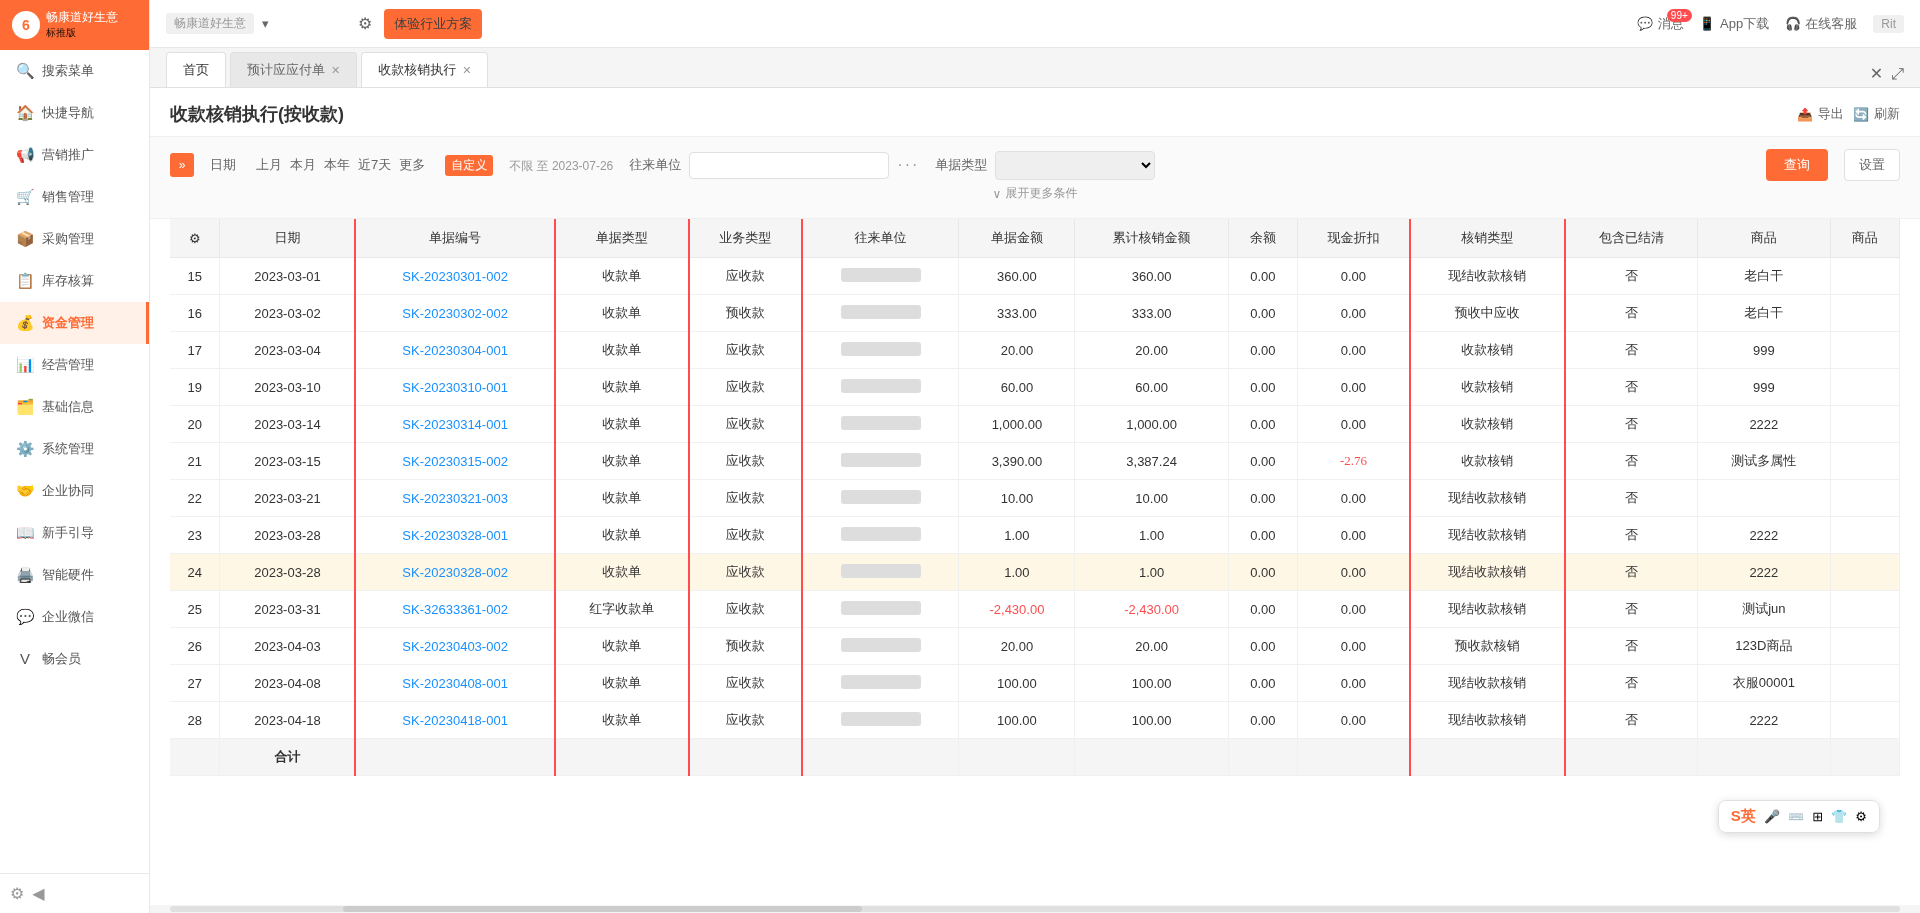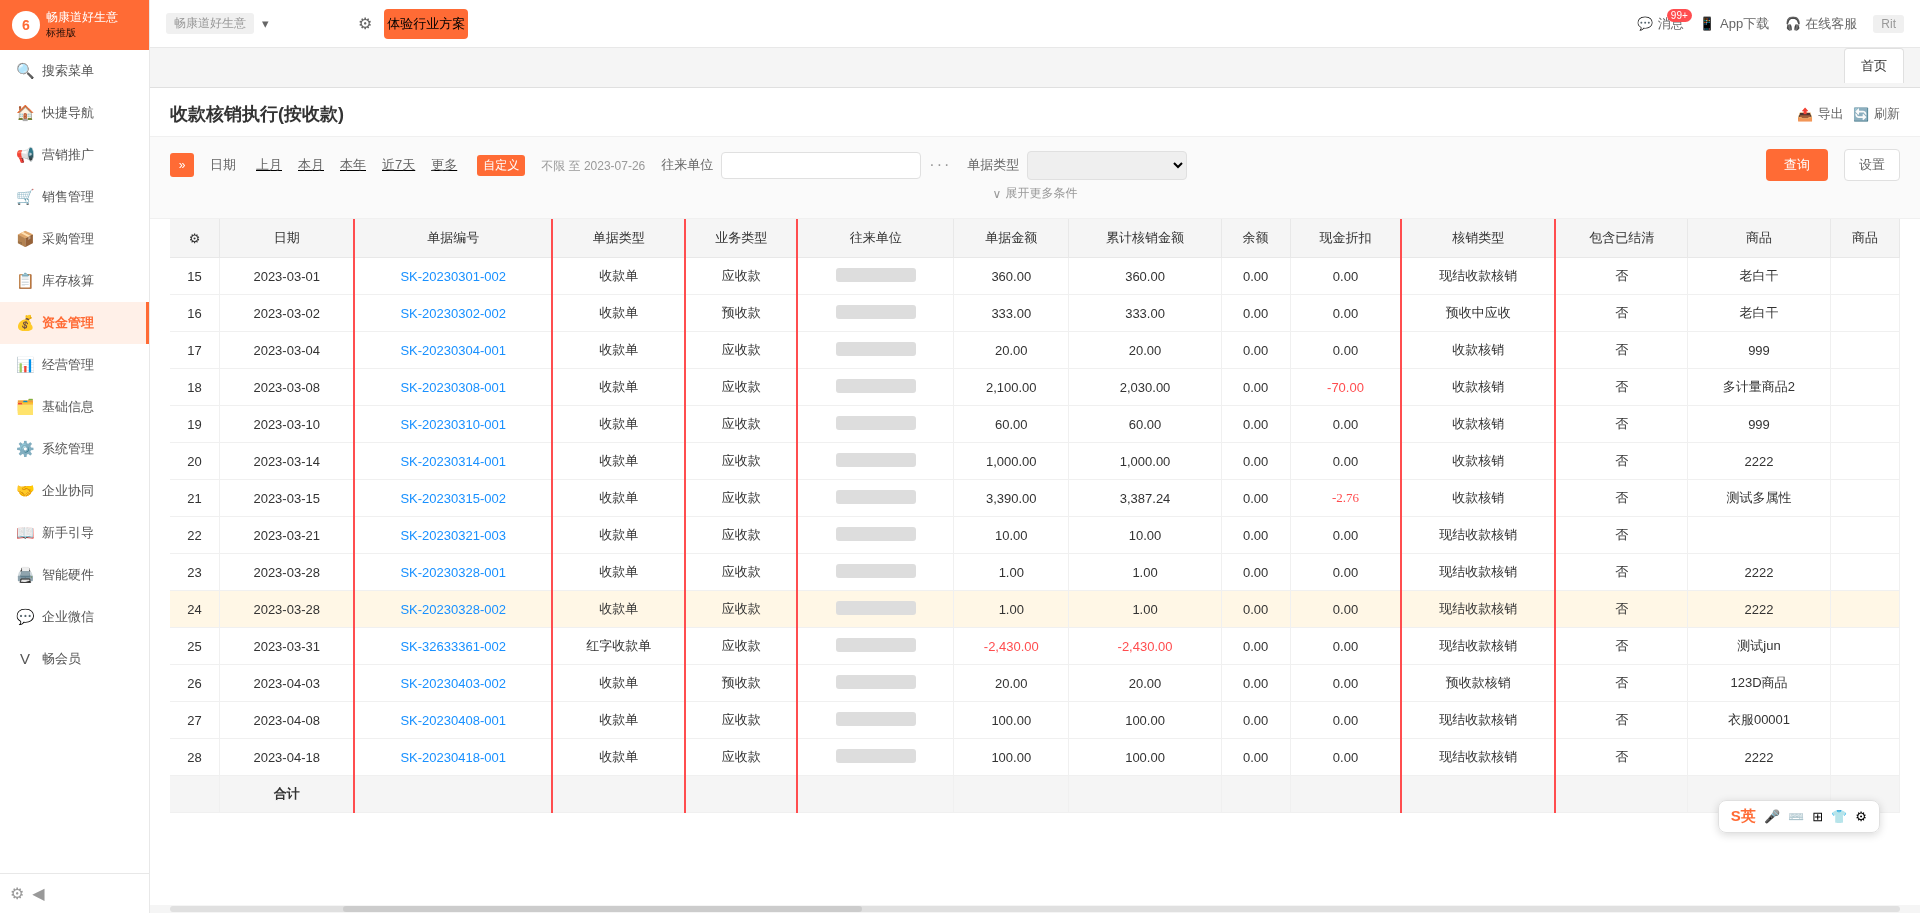--- a/index.html
+++ b/index.html
@@ -19,49 +19,49 @@
     .sidebar-bottom-btn { color: #999; cursor: pointer; font-size: 16px; }
 
     
     .main { flex: 1; display: flex; flex-direction: column; overflow: hidden; }
 
     
     .topbar { height: 48px; background: #fff; border-bottom: 1px solid #e8e8e8; display: flex; align-items: center; padding: 0 16px; gap: 12px; }
     .topbar-brand { display: flex; align-items: center; gap: 8px; color: #666; font-size: 13px; min-width: 180px; }
     .topbar-brand-text { color: #999; background: #f0f0f0; padding: 2px 8px; border-radius: 3px; font-size: 12px; }
     .topbar-settings { color: #666; cursor: pointer; font-size: 16px; }
-    .topbar-solution-btn { background: #ff6b35; color: #000000; border: none; padding: 6px 3px; border-radius: 4px; cursor: pointer; font-size: 13px; }
+    .topbar-solution-btn { background: #ff6b35; color: #404040; border: none; padding: 6px 10px; border-radius: 4px; cursor: pointer; font-size: 13px; }
     .topbar-spacer { flex: 1; }
     .topbar-actions { display: flex; align-items: center; gap: 16px; color: #666; font-size: 13px; }
     .topbar-badge { position: relative; display: inline-flex; align-items: center; gap: 4px; cursor: pointer; }
     .topbar-badge-count { position: absolute; top: -6px; right: -8px; background: #ff4d4f; color: #fff; border-radius: 10px; font-size: 10px; padding: 1px 4px; }
     .topbar-action-item { display: flex; align-items: center; gap: 4px; cursor: pointer; }
     .topbar-user { color: #999; background: #f0f0f0; padding: 2px 8px; border-radius: 3px; font-size: 12px; }
 
     
-    .tabs { height: 40px; background: #f5f5f5; border-bottom: 1px solid #e0e0e0; display: flex; align-items: flex-end; padding: 0 16px; gap: 4px; flex-direction: column; }
+    .tabs { height: 40px; background: #f5f5f5; border-bottom: 1px solid #e0e0e0; display: flex; align-items: flex-end; padding: 0 16px; gap: 4px; }
     .tab { padding: 8px 16px; border-radius: 4px 4px 0 0; cursor: pointer; font-size: 13px; display: flex; align-items: center; gap: 6px; background: #e8e8e8; color: #666; border: 1px solid #e0e0e0; border-bottom: none; }
     .tab.active { background: #fff; color: #333; border-color: #e0e0e0; }
     .tab-close { color: #999; font-size: 11px; cursor: pointer; }
     .tab-home { background: #fff; color: #333; }
     .tabs-right { display: flex; align-items: center; gap: 8px; padding-bottom: 4px; color: #666; font-size: 16px; cursor: pointer; }
 
     
     .page-content { flex: 1; background: #fff; overflow: hidden; display: flex; flex-direction: column; }
     .page-header { padding: 14px 20px 10px; border-bottom: 1px solid #f0f0f0; display: flex; align-items: center; justify-content: space-between; }
     .page-title { font-size: 18px; font-weight: bold; color: #333; }
     .page-header-actions { display: flex; gap: 10px; }
     .page-header-btn { display: flex; align-items: center; gap: 4px; color: #666; font-size: 13px; cursor: pointer; }
 
     
     .filter-area { padding: 12px 20px; background: #fafafa; border-bottom: 1px solid #f0f0f0; }
     .filter-row { display: flex; align-items: center; gap: 16px; flex-wrap: wrap; }
     .filter-toggle-btn { width: 24px; height: 24px; background: #ff6b35; color: #fff; border: none; border-radius: 3px; cursor: pointer; display: flex; align-items: center; justify-content: center; font-size: 12px; }
     .filter-label { color: #666; font-size: 13px; }
-    .filter-date-options { display: flex; gap: 8px; align-items: center; text-decoration: underline; }
+    .filter-date-options { display: flex; align-items: center; }
     .filter-date-btn { color: #666; cursor: pointer; font-size: 13px; padding: 2px 4px; }
     .filter-date-range { color: #999; font-size: 12px; margin-top: 2px; }
     .filter-input-wrapper { display: flex; align-items: center; gap: 8px; }
     .filter-input { border: 1px solid #e0e0e0; padding: 5px 10px; border-radius: 4px; font-size: 13px; width: 200px; outline: none; }
     .filter-dots { color: #999; letter-spacing: 2px; font-size: 16px; }
     .filter-select-wrapper { display: flex; align-items: center; gap: 8px; flex: 1; }
     .filter-select { border: 1px solid #e0e0e0; padding: 5px 24px 5px 10px; border-radius: 4px; font-size: 13px; outline: none; min-width: 160px; }
     .filter-query-btn { background: #ff6b35; color: #fff; border: none; padding: 7px 18px; border-radius: 4px; cursor: pointer; font-size: 13px; }
     .filter-settings-btn { background: #fff; border: 1px solid #e0e0e0; color: #666; padding: 6px 14px; border-radius: 4px; cursor: pointer; font-size: 13px; }
     .filter-expand-row { display: flex; justify-content: center; padding: 4px 0; }
@@ -336,36 +336,20 @@
               <td>20.00</td>
               <td>20.00</td>
               <td>0.00</td>
               <td>0.00</td>
               <td style="border-left: 2px solid rgb(255, 77, 79); border-right: 2px solid rgb(255, 77, 79);">收款核销</td>
               <td>否</td>
               <td>999</td>
               <td></td>
             </tr>
             <tr>
-              <td>18</td>
-              <td>2023-03-08</td>
-              <td style="border-left: 2px solid rgb(255, 77, 79); border-right: 2px solid rgb(255, 77, 79);"><a class="link-cell" href="#">SK-20230308-001</a></td>
-              <td>收款单</td>
-              <td style="border-left: 2px solid rgb(255, 77, 79); border-right: 2px solid rgb(255, 77, 79);">应收款</td>
-              <td><span style="display: inline-block; width: 80px; height: 14px; background: rgb(221, 221, 221); border-radius: 3px;"></span></td>
-              <td>2,100.00</td>
-              <td>2,030.00</td>
-              <td>0.00</td>
-              <td style="color: rgb(255, 77, 79);">-70.00</td>
-              <td style="border-left: 2px solid rgb(255, 77, 79); border-right: 2px solid rgb(255, 77, 79);">收款核销</td>
-              <td>否</td>
-              <td>多计量商品2</td>
-              <td></td>
-            </tr>
-            <tr>
               <td>19</td>
               <td>2023-03-10</td>
               <td style="border-left: 2px solid rgb(255, 77, 79); border-right: 2px solid rgb(255, 77, 79);"><a class="link-cell" href="#">SK-20230310-001</a></td>
               <td>收款单</td>
               <td style="border-left: 2px solid rgb(255, 77, 79); border-right: 2px solid rgb(255, 77, 79);">应收款</td>
               <td><span style="display: inline-block; width: 80px; height: 14px; background: rgb(221, 221, 221); border-radius: 3px;"></span></td>
               <td>60.00</td>
               <td>60.00</td>
               <td>0.00</td>
               <td>0.00</td>

